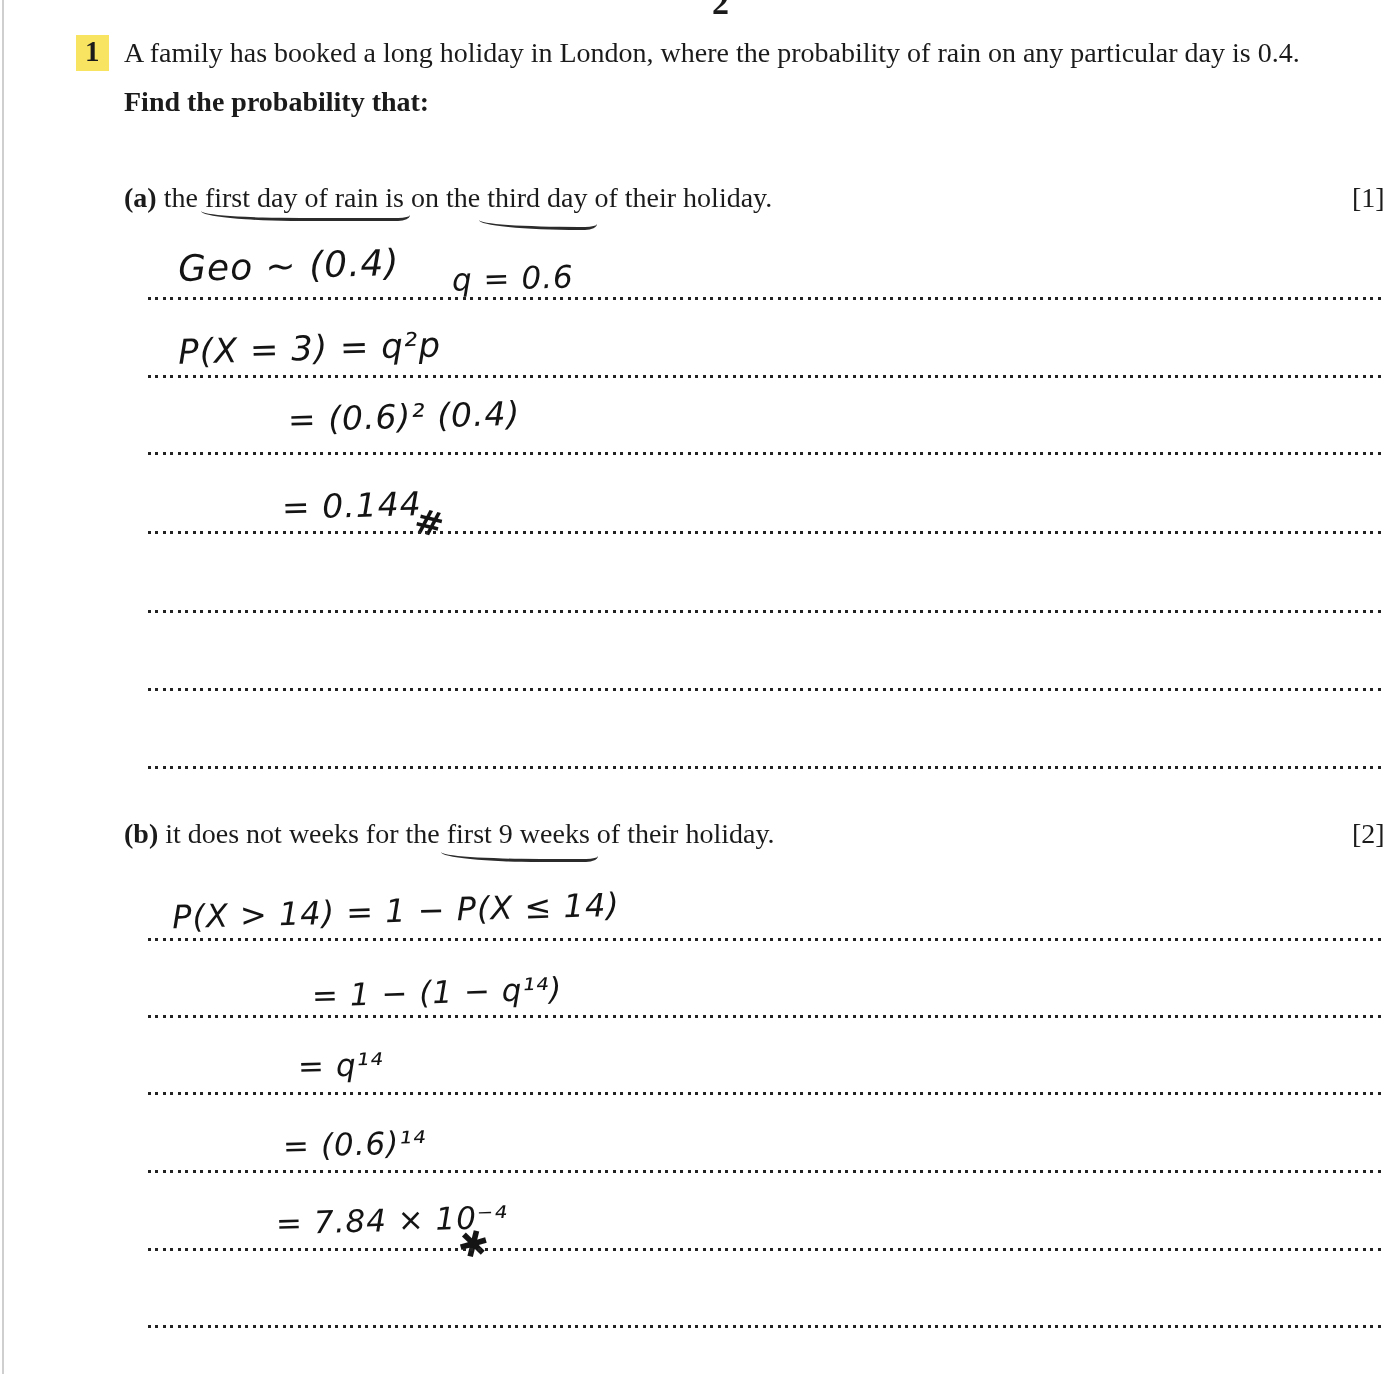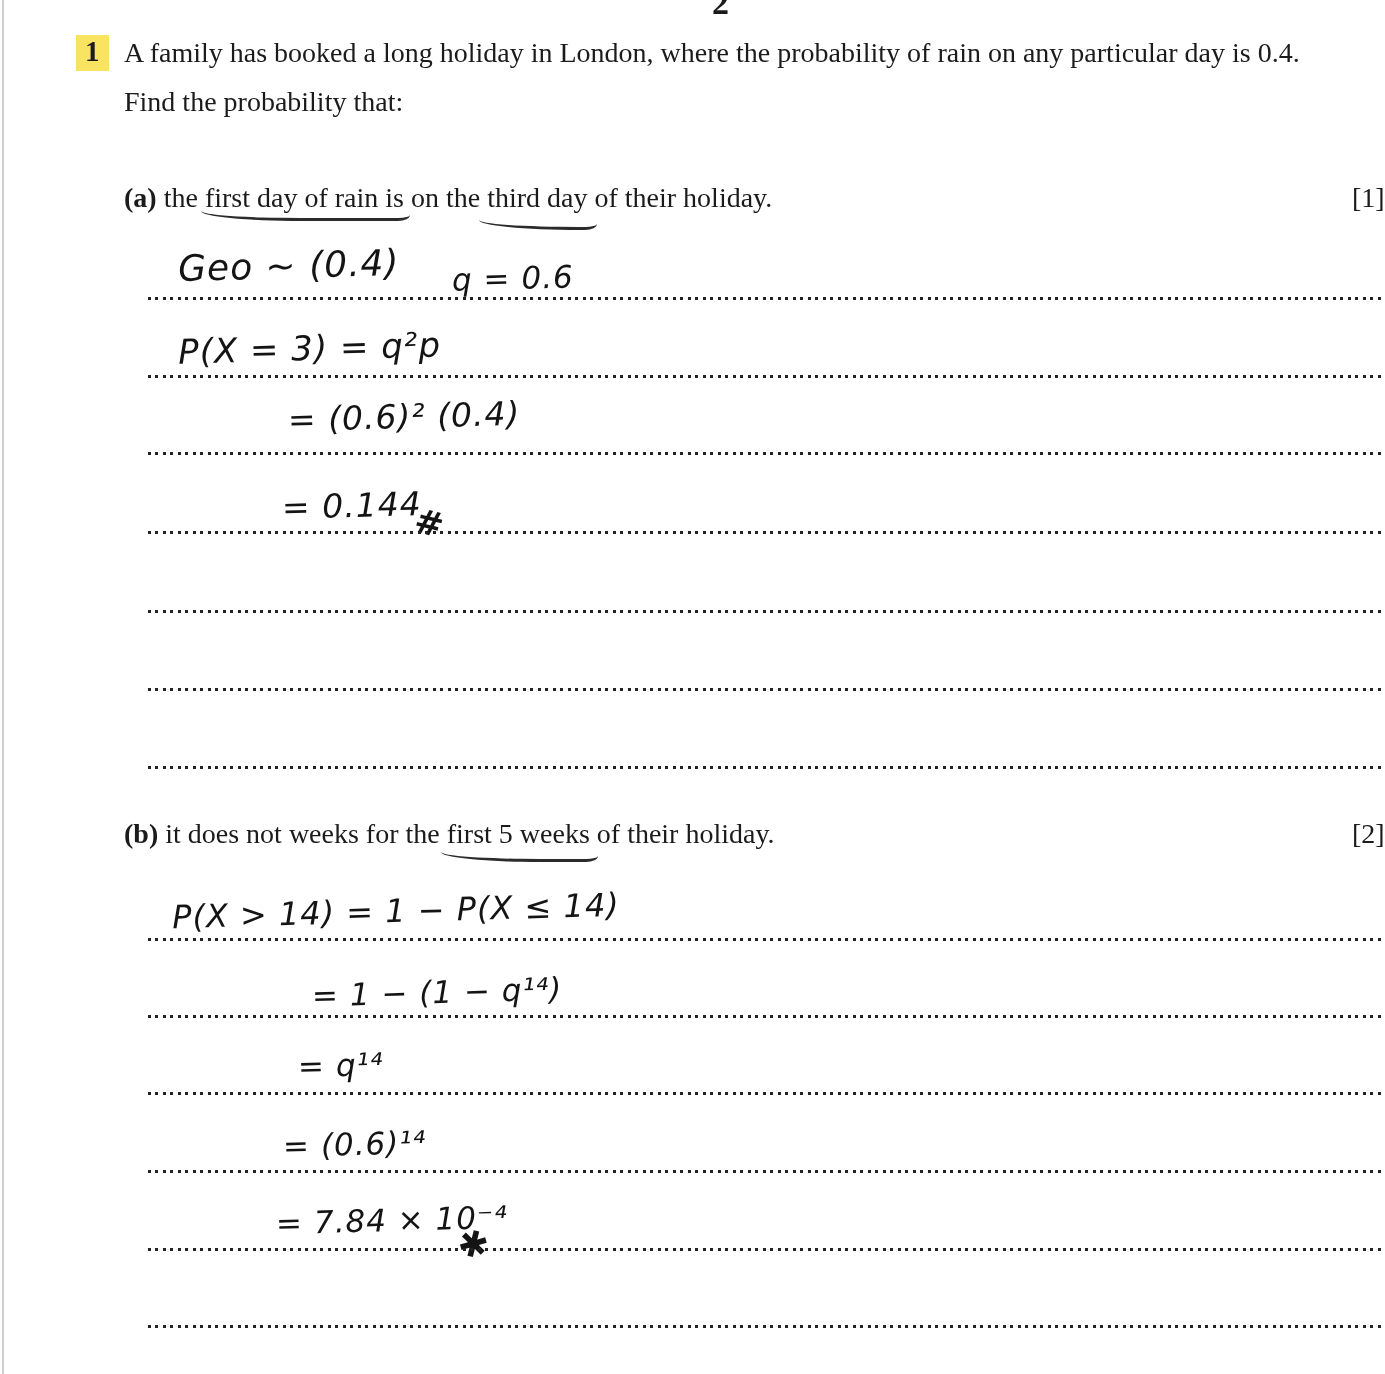--- a/index.html
+++ b/index.html
@@ -83,21 +83,21 @@
 
 <div class="page">
 
   <div class="left-rule"></div>
 
   <div class="page-num">2</div>
 
   <div class="q-num">1</div>
 
   <div class="serif-line" style="left:124px; top:37px;">A family has booked a long holiday in London, where the probability of rain on any particular day is 0.4.</div>
-  <div class="serif-line" style="left:124px; top:86px;">Find the probability that:</div>
+  <div class="serif-line" style="left:124px; top:86px;font-weight:bold;">Find the probability that:</div>
 
   <div class="serif-line" style="left:124px; top:182px;font-family:Liberation Serif, serif;">
     <span class="bold">(a)</span><span> the </span><span class="u-hand u-a1">first day of rain is</span><span> on the </span><span class="u-hand u-a2">third day</span><span> of their holiday.</span>
   </div>
   <div class="marks" style="top:182px;">[1]</div>
 
   <div class="hw" style="left:178px; top:245px; font-size:36px;">Geo ~ (0.4)</div>
   <div class="hw" style="left:452px; top:260px; font-size:31px;">q = 0.6</div>
   <div class="hw" style="left:178px; top:328px; font-size:34px;">P(X = 3) = q²p</div>
   <div class="hw" style="left:288px; top:397px; font-size:33px;">= (0.6)² (0.4)</div>
@@ -106,21 +106,21 @@
 
   <div class="dotline" style="top:297px;"></div>
   <div class="dotline" style="top:375px;"></div>
   <div class="dotline" style="top:452px;"></div>
   <div class="dotline" style="top:531px;"></div>
   <div class="dotline" style="top:610px;"></div>
   <div class="dotline" style="top:688px;"></div>
   <div class="dotline" style="top:766px;"></div>
 
   <div class="serif-line" style="left:124px; top:818px;">
-    <span class="bold">(b)</span><span> it does not weeks for the </span><span class="u-hand u-b1">first 5 weeks</span><span> of their holiday.</span>
+    <span class="bold">(b)</span><span> it does not weeks for the </span><span class="u-hand u-b1">first 9 weeks</span><span> of their holiday.</span>
   </div>
   <div class="marks" style="top:818px;">[2]</div>
 
   <div class="hw" style="left:172px; top:892px; font-size:32px;">P(X &gt; 14)  =  1 − P(X ≤ 14)</div>
   <div class="hw" style="left:312px; top:974px; font-size:31px;">= 1 − (1 − q¹⁴)</div>
   <div class="hw" style="left:298px; top:1047px; font-size:31px;">= q¹⁴</div>
   <div class="hw" style="left:283px; top:1126px; font-size:31px;">= (0.6)¹⁴</div>
   <div class="hw" style="left:276px; top:1202px; font-size:31px;">= 7.84 × 10⁻⁴</div>
   <div class="hw hw-mark" style="left:458px; top:1224px; font-size:36px;">✱</div>
 

